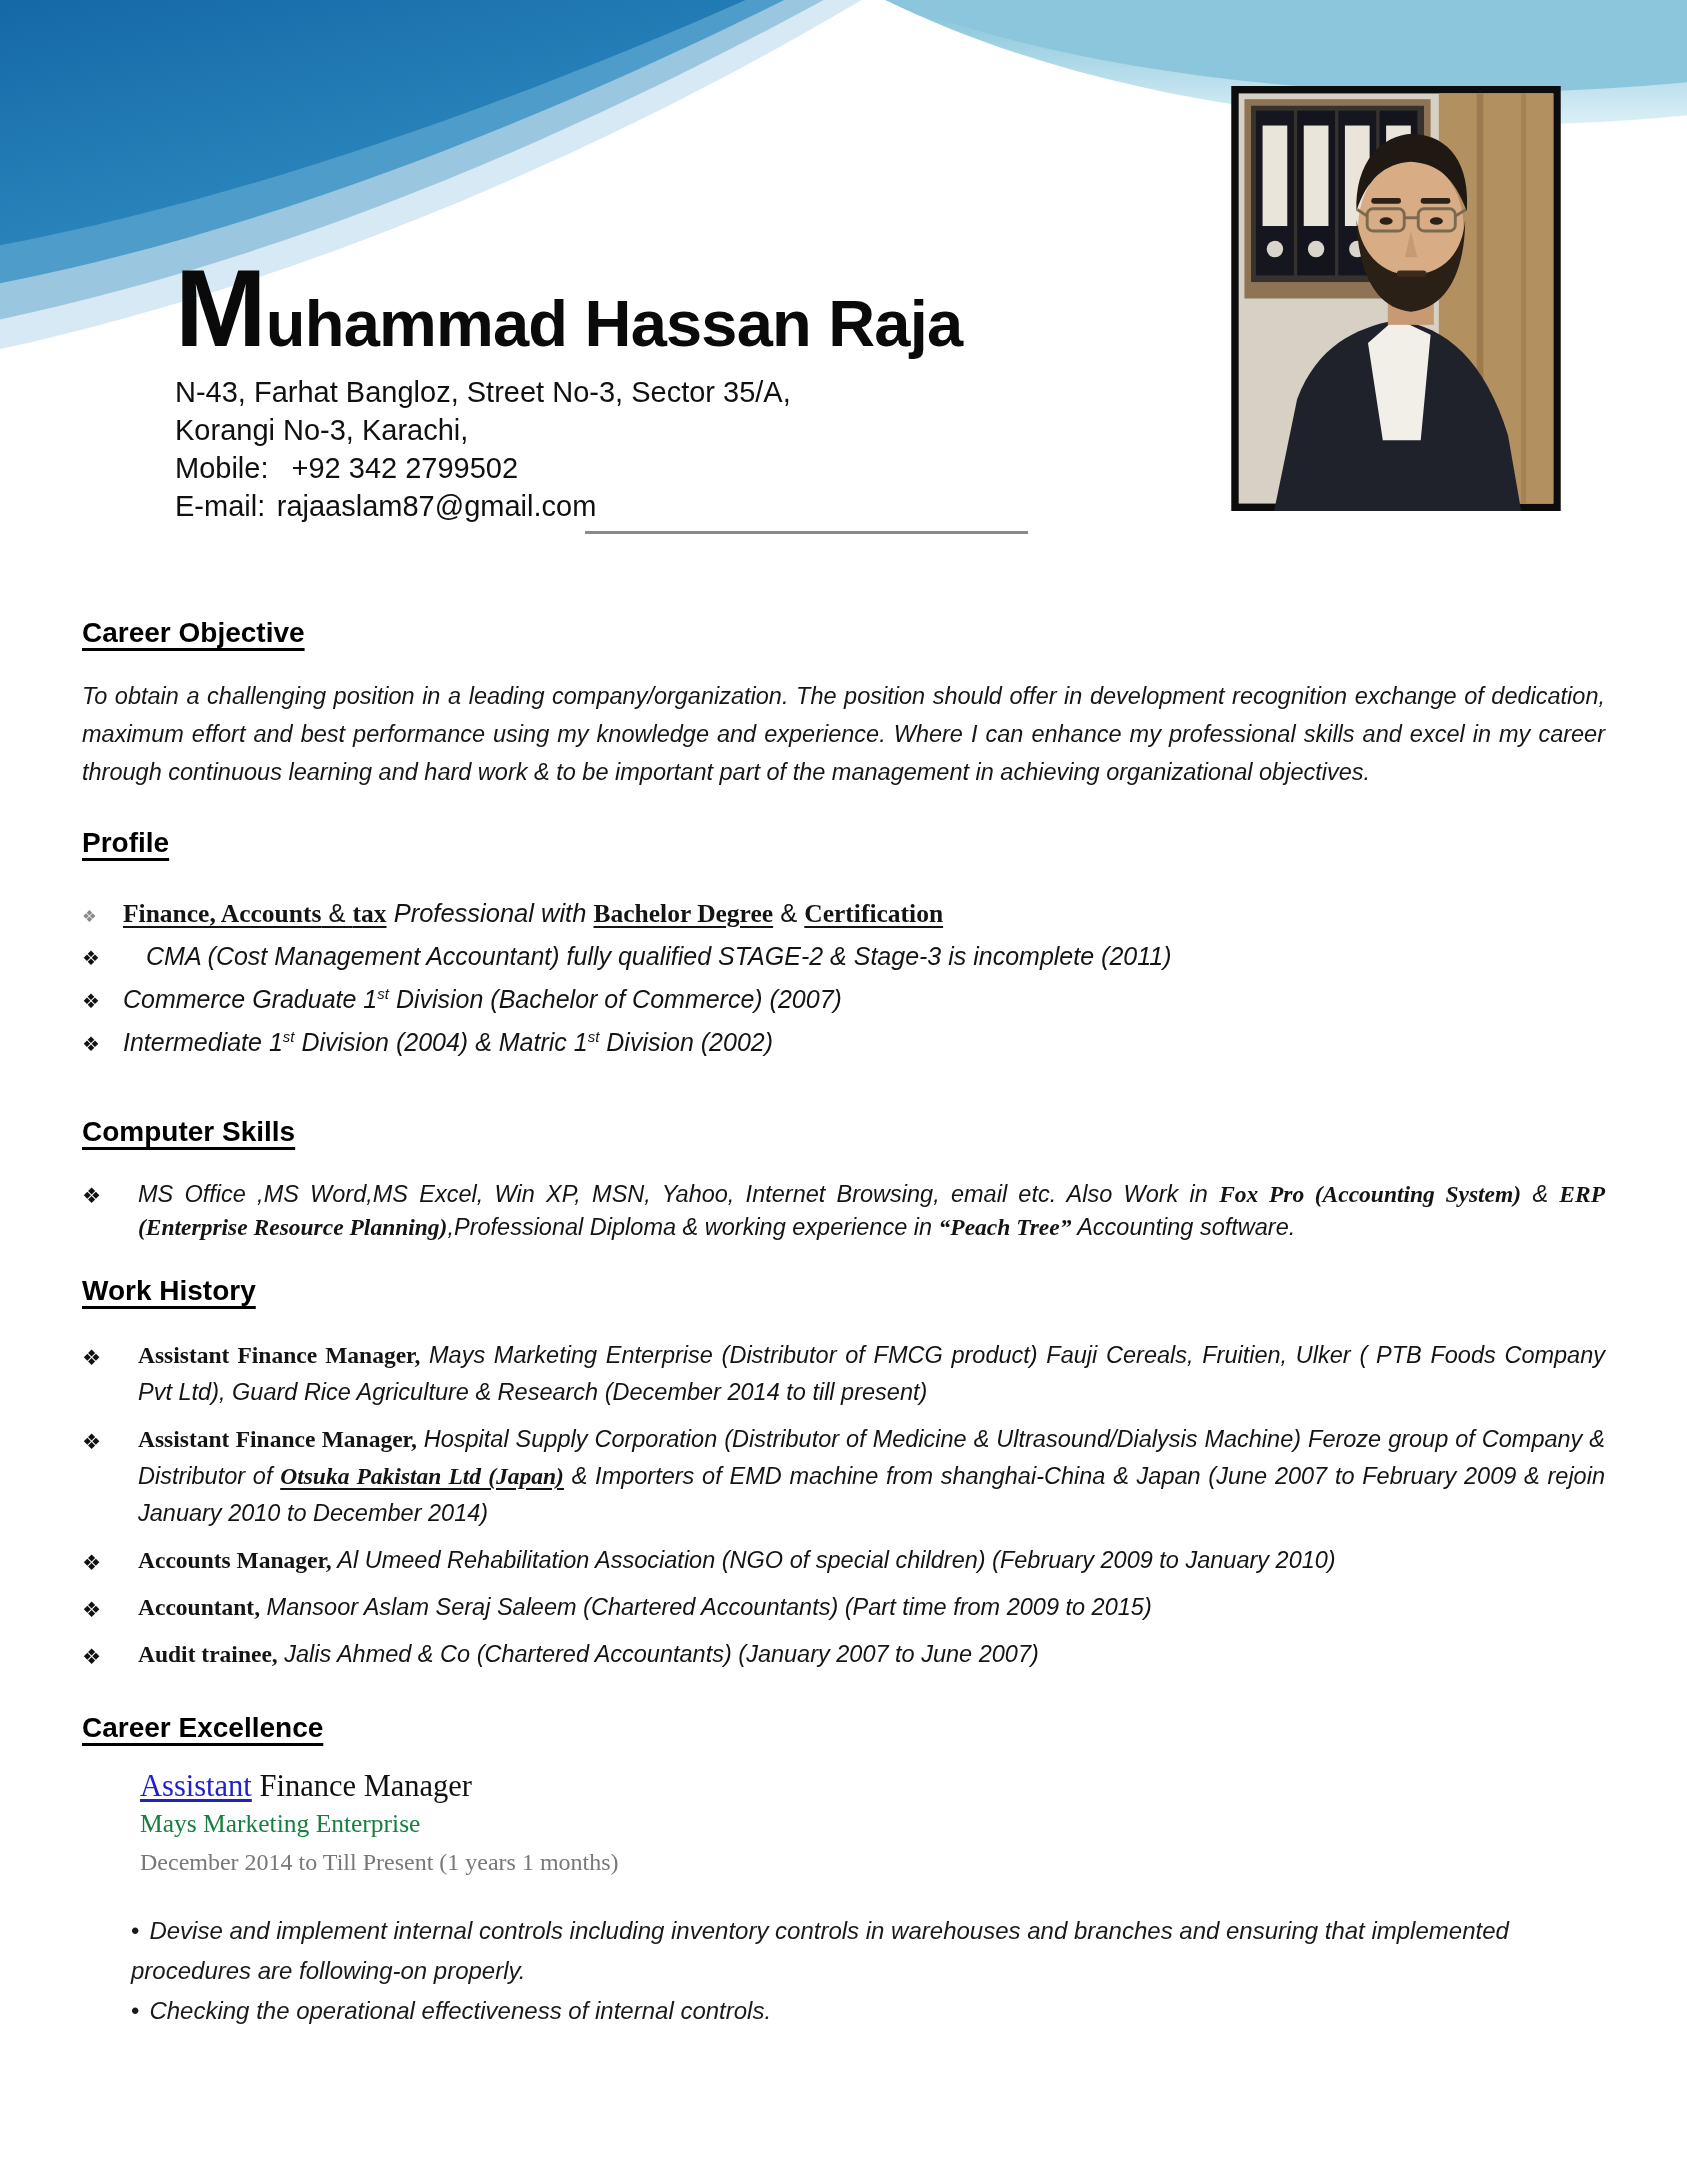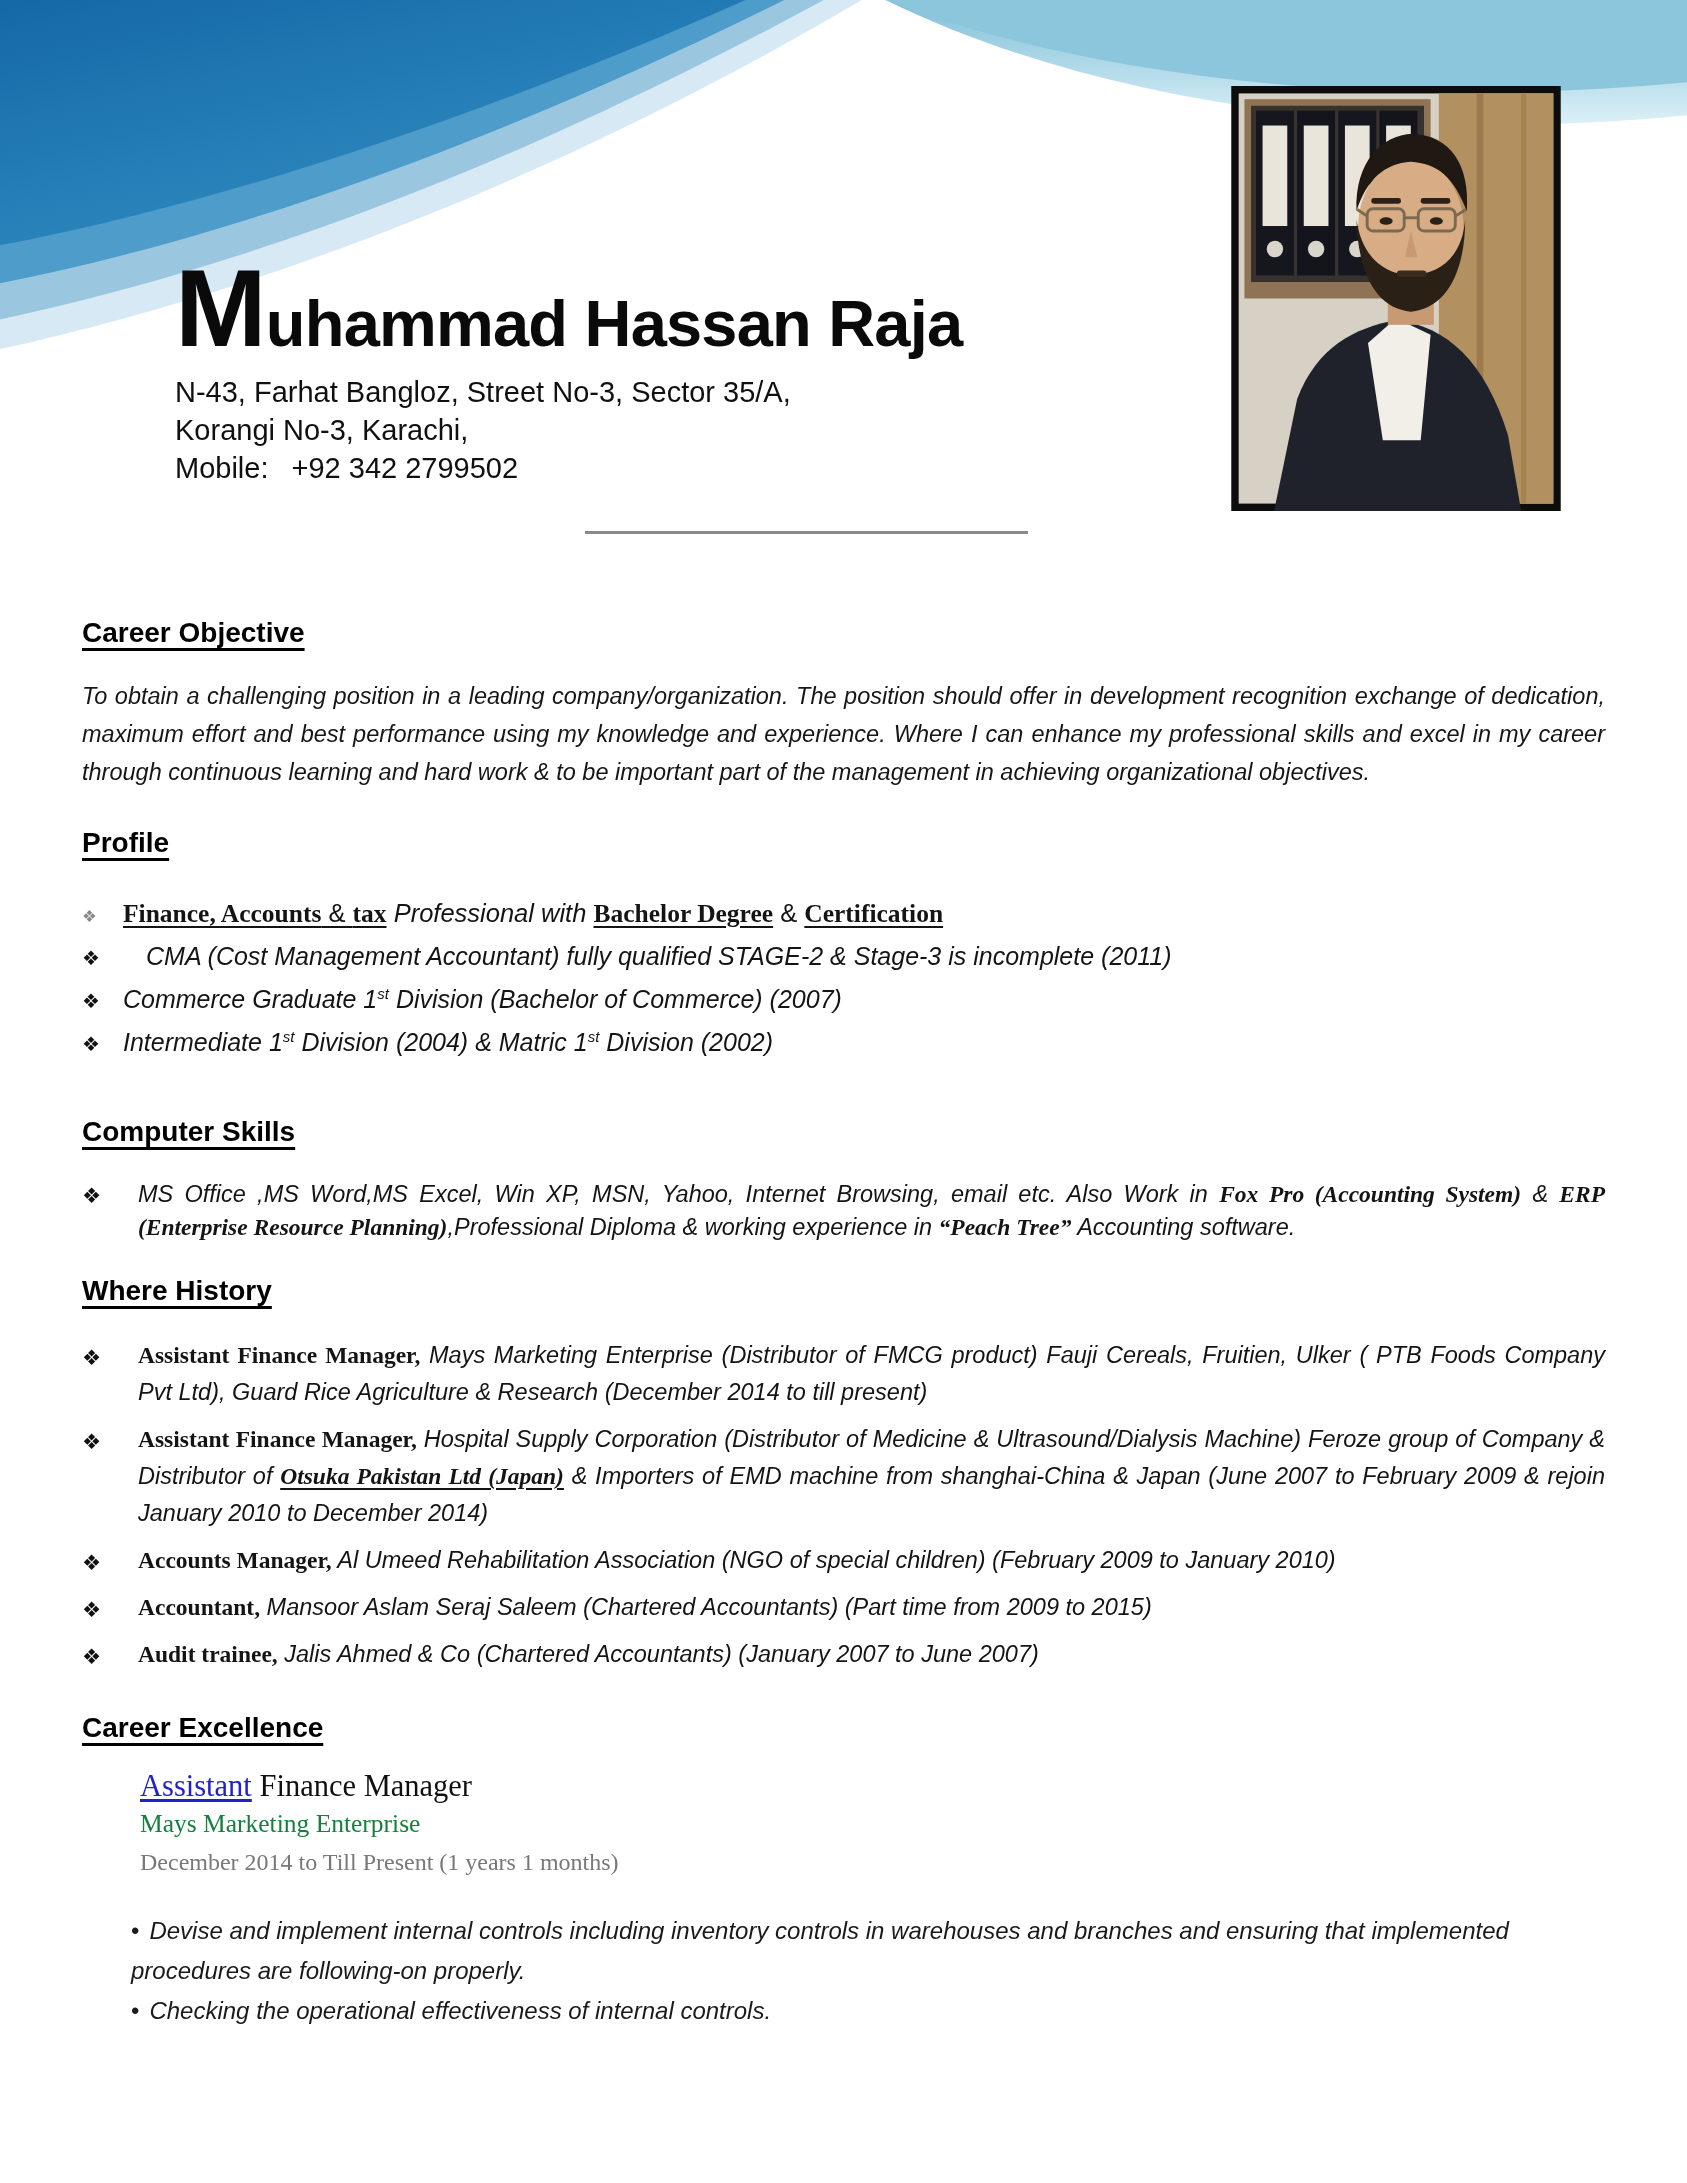--- a/index.html
+++ b/index.html
@@ -93,20 +93,21 @@
     <path d="M1075,0 C1340,130 1700,175 2048,140 L2048,0 Z" fill="url(#gRight)"></path>
     <path d="M1075,0 C1320,95 1680,135 2048,100 L2048,0 Z" fill="#8CC6DC"></path>
   </svg>
 
   <div class="name-block">
     <div class="name-line"><span class="name-initial">M</span><span>uhammad Hassan Raja</span></div>
     <div class="addr-block">
       <div class="addr-row">N-43, Farhat Bangloz, Street No-3, Sector 35/A,</div>
       <div class="addr-row">Korangi No-3, Karachi,</div>
       <div class="addr-row"><span>Mobile:</span><span class="contact-value">+92 342 2799502</span></div>
+      <div class="addr-row"><span>E-mail:</span><span class="contact-value email">rajaaslam87@gmail.com</span></div>
     </div>
   </div>
 
   <div class="divider"></div>
 
   <div class="photo-frame">
     <svg viewBox="0 0 400 516" aria-hidden="true">
       <rect x="0" y="0" width="400" height="516" fill="#0d0d0d"></rect>
       <rect x="9" y="9" width="382" height="498" fill="#d6d1c4"></rect>
       <rect x="252" y="9" width="139" height="498" fill="#b2905f"></rect>
@@ -164,21 +165,21 @@
     <li class="pli"><span class="dbul">❖</span><span><span class="rs-i">CMA (Cost Management Accountant) fully qualified STAGE-2 &amp; Stage-3 is incomplete (2011)</span></span></li>
     <li class="pli"><span class="dbul">❖</span><span><span class="rs-i">Commerce Graduate 1</span><span class="rs-i rs-sup">st</span><span class="rs-i"> Division (Bachelor of Commerce) (2007)</span></span></li>
     <li class="pli"><span class="dbul">❖</span><span><span class="rs-i">Intermediate 1</span><span class="rs-i rs-sup">st</span><span class="rs-i"> Division (2004) &amp; Matric 1</span><span class="rs-i rs-sup">st</span><span class="rs-i"> Division (2002)</span></span></li>
   </ul>
 
   <h2 class="h-cs">Computer Skills</h2>
   <ul class="cs-list">
     <li class="dli"><span class="dbul">❖</span><span><span class="rs-i">MS Office ,MS Word,MS Excel, Win XP, MSN, Yahoo, Internet Browsing, email etc. Also Work in </span><span class="rs-b rs-i">Fox Pro (Accounting System)</span><span class="rs-i"> &amp; </span><span class="rs-b rs-i">ERP (Enterprise Resource Planning)</span><span class="rs-i">,Professional Diploma &amp; working experience in </span><span class="rs-b rs-i">“Peach Tree”</span><span class="rs-i"> Accounting software.</span></span></li>
   </ul>
 
-  <h2 class="h-wh">Where History</h2>
+  <h2 class="h-wh">Work History</h2>
   <ul class="wh-list">
     <li class="dli"><span class="dbul">❖</span><span><span class="rs-b">Assistant Finance Manager,</span><span class="rs-i"> Mays Marketing Enterprise (Distributor of FMCG product) Fauji Cereals, Fruitien, Ulker ( PTB Foods Company Pvt Ltd), Guard Rice Agriculture &amp; Research (December 2014 to till present)</span></span></li>
     <li class="dli"><span class="dbul">❖</span><span><span class="rs-b">Assistant Finance Manager,</span><span class="rs-i"> Hospital Supply Corporation (Distributor of Medicine &amp; Ultrasound/Dialysis Machine) Feroze group of Company &amp; Distributor of </span><span class="rs-b rs-i rs-u">Otsuka Pakistan Ltd (Japan)</span><span class="rs-i"> &amp; Importers of EMD machine from shanghai-China &amp; Japan (June 2007 to February 2009 &amp; rejoin January 2010 to December 2014)</span></span></li>
     <li class="dli"><span class="dbul">❖</span><span><span class="rs-b">Accounts Manager,</span><span class="rs-i"> Al Umeed Rehabilitation Association (NGO of special children) (February 2009 to January 2010)</span></span></li>
     <li class="dli"><span class="dbul">❖</span><span><span class="rs-b">Accountant,</span><span class="rs-i"> Mansoor Aslam Seraj Saleem (Chartered Accountants) (Part time from 2009 to 2015)</span></span></li>
     <li class="dli"><span class="dbul">❖</span><span><span class="rs-b">Audit trainee,</span><span class="rs-i"> Jalis Ahmed &amp; Co (Chartered Accountants) (January 2007 to June 2007)</span></span></li>
   </ul>
 
   <h2 class="h-ce">Career Excellence</h2>
   <div class="ce-block">

